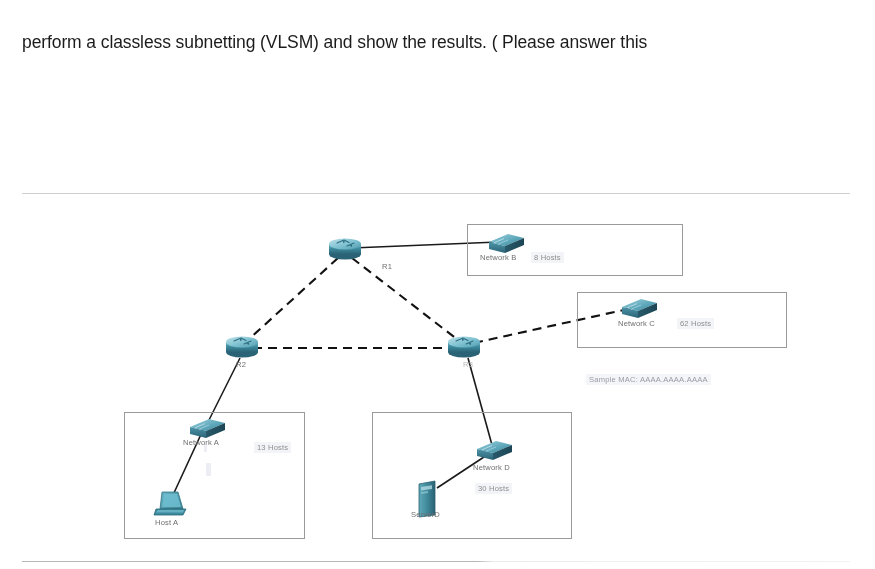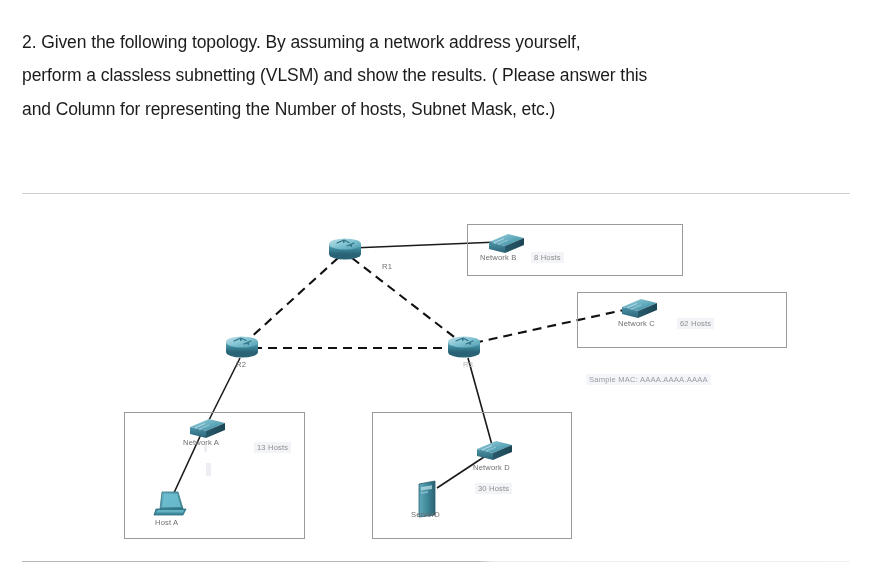--- a/index.html
+++ b/index.html
@@ -101,23 +101,21 @@
   }
   .faint-marker {
     position: absolute;
     background: #eceef4;
   }
 </style>
 </head>
 <body>
 
 <div id="question-block">
-  <div class="q-line">2. Given the following topology. By assuming a network address yourself,</div>
   <div class="q-line">perform a classless subnetting (VLSM) and show the results. ( Please answer this</div>
-  <div class="q-line">and Column for representing the Number of hosts, Subnet Mask, etc.)</div>
 </div>
 
 <div id="divider-top"></div>
 
 <div id="topology-diagram">
 
   <svg id="topology-svg" viewBox="0 0 875 350" xmlns="http://www.w3.org/2000/svg">
     <defs>
       <linearGradient id="gRouterBody" x1="0" y1="0" x2="0" y2="1">
         <stop offset="0%" stop-color="#6fb3c4"></stop>

